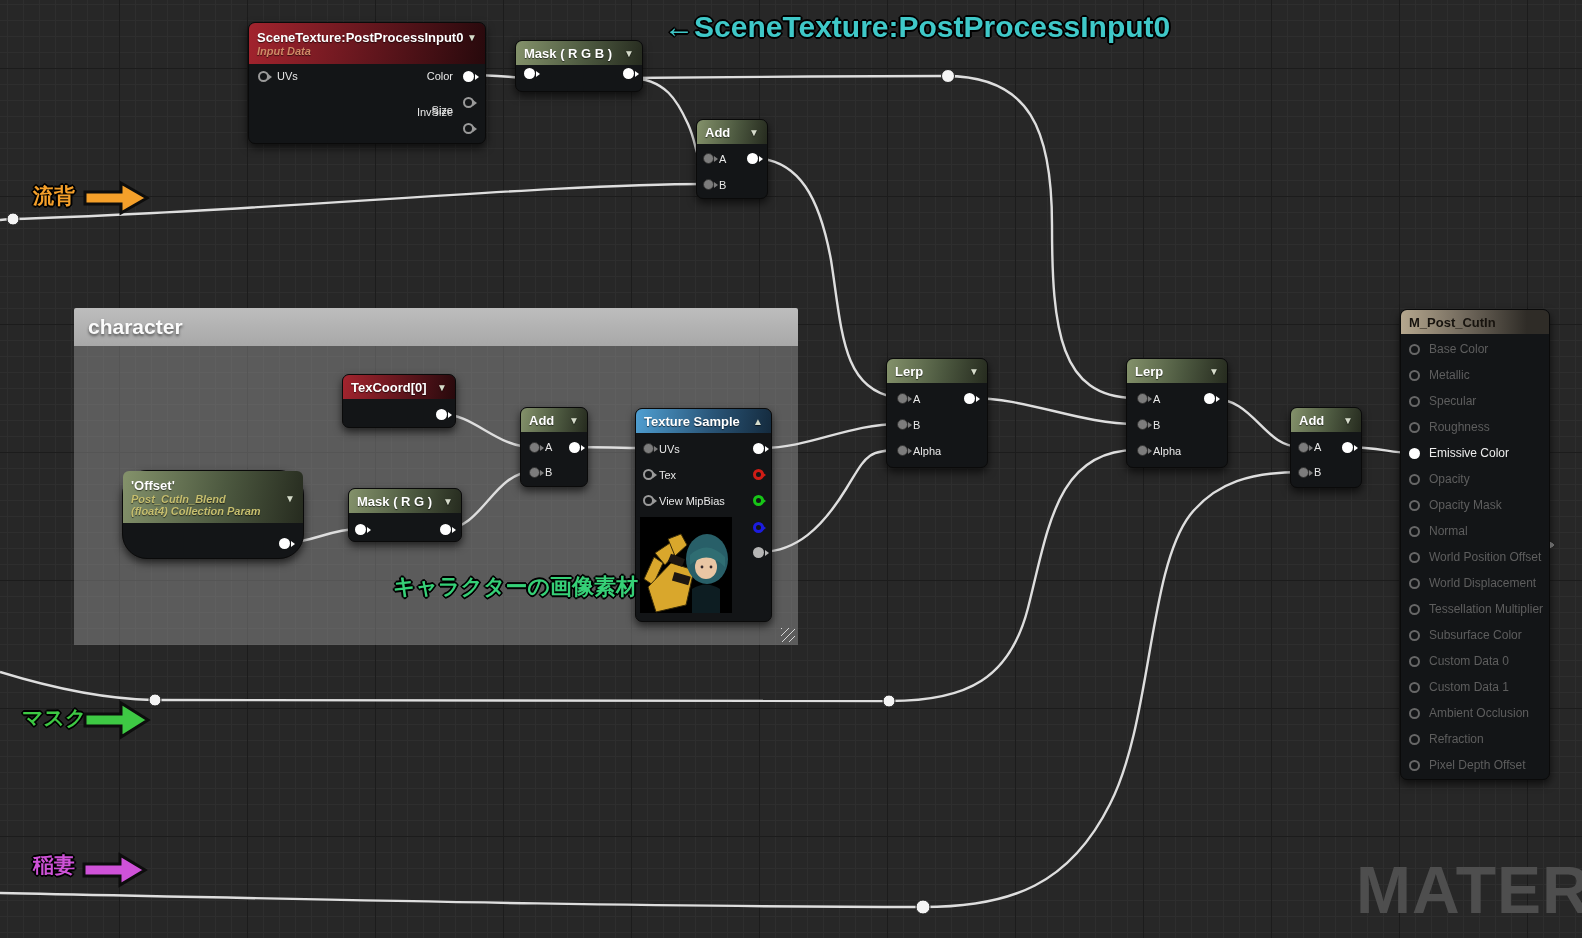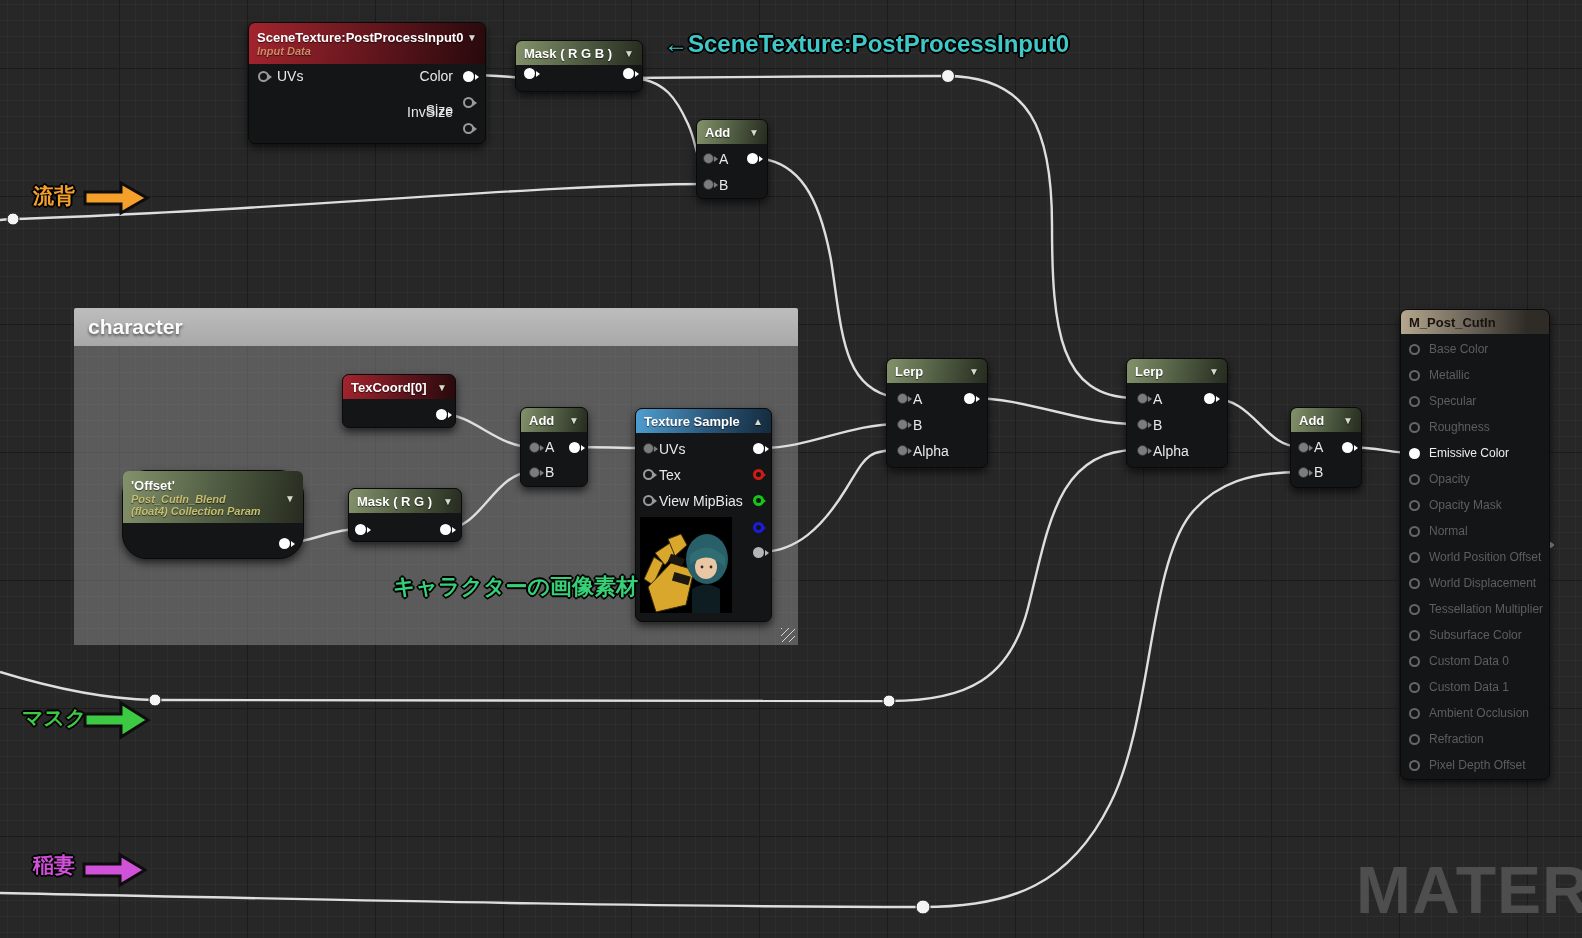--- a/index.html
+++ b/index.html
@@ -32,21 +32,21 @@
   .hdr{height:24px;display:flex;align-items:center;padding:0 8px;
     border-radius:6px 6px 0 0;font-size:13px;font-weight:bold;color:#fff;
     text-shadow:0 1px 1px rgba(0,0,0,.6);}
   .hdr .tri{margin-left:auto;font-size:10px;color:#d6dccb;}
   .hdr-green{background:linear-gradient(100deg,#84926b 0%,#4d5940 55%,#262b1f 100%);}
   .hdr-red{background:linear-gradient(100deg,#a3242e 0%,#5f151c 55%,#27090c 100%);}
   .hdr-blue{background:linear-gradient(100deg,#4f9fd2 0%,#2a5679 55%,#142a3d 100%);}
   .hdr-result{background:linear-gradient(90deg,#b5a78e 0%,#6e665a 45%,#2f2c27 85%);
     color:#17130e;text-shadow:none;border-radius:6px 6px 0 0;}
   .sublabel{font-style:italic;font-weight:bold;font-size:11px;}
-  .plabel{position:absolute;font-size:14px;color:#e8e8e8;line-height:16px;}
+  .plabel{position:absolute;font-size:11px;color:#e8e8e8;line-height:16px;}
   
   .pin{position:absolute;width:11px;height:11px;border-radius:50%;box-sizing:border-box;}
   .pin::after{content:"";position:absolute;right:-5px;top:50%;margin-top:-3px;
     border-top:3px solid transparent;border-bottom:3px solid transparent;border-left:4px solid;}
   .pin.hollow{border:2px solid #9a9a9a;color:#9a9a9a;}
   .pin.in-con{background:#7c7c7c;border:1px solid #303030;color:#7c7c7c;}
   .pin.out-con{background:#ffffff;color:#ffffff;}
   .pin.ring-red{border:3px solid #cf1d16;color:#cf1d16;}
   .pin.ring-green{border:3px solid #17c517;color:#17c517;}
   .pin.ring-blue{border:3px solid #1c1cdf;color:#1c1cdf;}
@@ -331,21 +331,21 @@
           <span class="pin dark"></span>
           <span>Refraction</span>
         </div>
       <div class="res-row">
           <span class="pin dark"></span>
           <span>Pixel Depth Offset</span>
         </div>
     </div>
   </div>
 
-  <div class="anno" style="left:664px;top:30px;font-size:24px;color:#3fc8c8;">←SceneTexture:PostProcessInput0</div>
+  <div class="anno" style="left:664px;top:10px;font-size:30px;color:#3fc8c8;">←SceneTexture:PostProcessInput0</div>
 
   <div class="anno" style="left:33px;top:182px;font-size:21px;color:#f5a02a;">流背</div>
   <svg class="arrow-svg" style="left:82px;top:179px;" width="70" height="38">
     <polygon points="3,13 39,13 39,4 65,19 39,34 39,25 3,25" fill="#f5a02a" stroke="#0d0d0d" stroke-width="3"></polygon>
   </svg>
 
   <div class="anno" style="left:22px;top:704px;font-size:21px;color:#3ec944;">マスク</div>
   <svg class="arrow-svg" style="left:82px;top:699px;" width="70" height="42">
     <polygon points="3,15 39,15 39,4 66,21 39,38 39,27 3,27" fill="#3ec944" stroke="#0d0d0d" stroke-width="3"></polygon>
   </svg>

